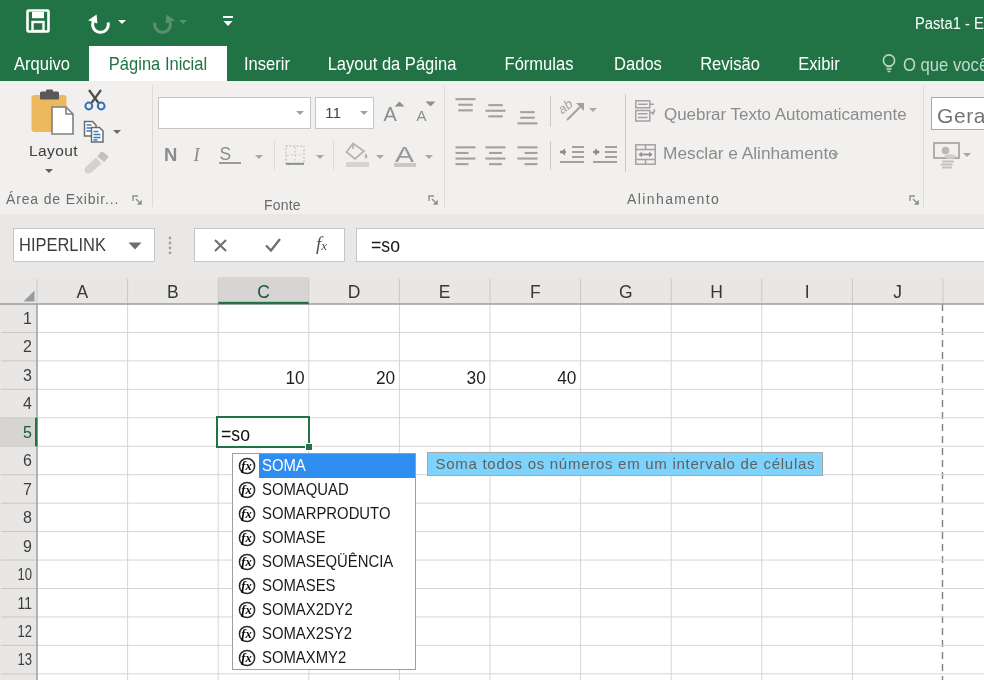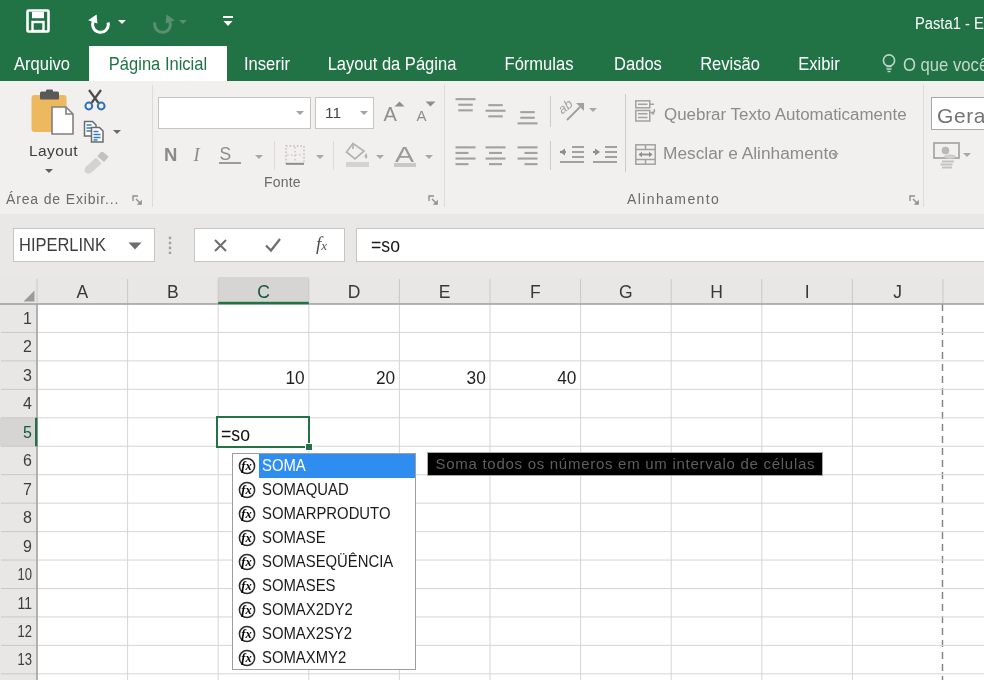--- a/index.html
+++ b/index.html
@@ -111,21 +111,21 @@
 <svg class="abs" style="left:344px;top:142px;" width="27" height="21" viewBox="0 0 27 21">
 <path d="M9 1.5 L20 9 L11 17 L2.5 10 Z" fill="none" stroke="#b4b3b2" stroke-width="1.7"></path>
 <path d="M9 1.5 L9 7" stroke="#b4b3b2" stroke-width="1.7"></path>
 <path d="M22 11 q2.8 4.2 0 5.8 q-2.8 -1.6 0 -5.8 z" fill="#b4b3b2"></path>
 </svg>
 <div class="abs" style="left:345.5px;top:162px;width:23.5px;height:4.5px;background:#d4d3d2;"></div>
 <div class="abs tri-d" style="left:376px;top:154.5px;"></div>
 <div class="abs sqz" style="left:394.5px;top:143.6px;font-size:22px;color:#9a9a9a;transform:scaleX(1.3);">A</div>
 <div class="abs" style="left:393.5px;top:162.9px;width:22.5px;height:4.4px;background:#c9c8c7;"></div>
 <div class="abs tri-d" style="left:425px;top:154.5px;"></div>
-<div class="abs lbl" style="left:264px;top:174px;letter-spacing:0.2px;">Fonte</div>
+<div class="abs lbl" style="left:264px;top:197px;letter-spacing:0.2px;">Fonte</div>
 <svg class="abs" style="left:428px;top:194.5px;" width="11" height="11" viewBox="0 0 11 11">
 <path d="M1 6 V1 H6" stroke="#8f8f8f" stroke-width="1.4" fill="none"></path>
 <path d="M4 4 L8 8" stroke="#8f8f8f" stroke-width="1.4"></path>
 <path d="M9.8 4.8 V9.8 H4.8 Z" fill="#8f8f8f"></path>
 </svg>
 <svg class="abs" style="left:455.0px;top:98px;" width="21" height="17" viewBox="0 0 21 16.799999999999997">
     <path d="M0.5 1.05 H20.5" stroke="#a2a1a0" stroke-width="2.1"></path>
     <path d="M3.25 6.6499999999999995 H17.75" stroke="#a2a1a0" stroke-width="2.1"></path>
     <path d="M3.25 12.25 H17.75" stroke="#a2a1a0" stroke-width="2.1"></path>
   </svg>
@@ -381,13 +381,13 @@
 <div style="position:absolute;left:28.5px;top:2.4px;font-size:16.5px;line-height:1.15;color:#1a1a1a;white-space:nowrap;transform:scaleX(0.9);transform-origin:0 50%;">SOMAX2SY2</div>
 </div>
 <div style="position:relative;height:24px;">
 <svg style="position:absolute;left:5px;top:3px;" width="18" height="18" viewBox="0 0 18 18">
 <circle cx="9" cy="9" r="7.6" fill="#fff" stroke="#2b2b2b" stroke-width="1.5"></circle>
 <text x="8.5" y="13.2" text-anchor="middle" font-size="12.5" font-style="italic" font-weight="600" font-family="Liberation Serif,serif" fill="#000">fx</text>
 </svg>
 <div style="position:absolute;left:28.5px;top:2.4px;font-size:16.5px;line-height:1.15;color:#1a1a1a;white-space:nowrap;transform:scaleX(0.9);transform-origin:0 50%;">SOMAXMY2</div>
 </div>
 </div>
-<div class="abs" style="left:426.5px;top:174.5px;width:396px;height:24px;background:#000000;border:1px solid #a9a8a7;box-sizing:border-box;font-size:15px;letter-spacing:0.72px;color:#5f5f5f;line-height:22px;padding-left:8px;white-space:nowrap;overflow:hidden;">Soma todos os números em um intervalo de células</div>
+<div class="abs" style="left:426.5px;top:174.5px;width:396px;height:24px;background:#7dd3fc;border:1px solid #a9a8a7;box-sizing:border-box;font-size:15px;letter-spacing:0.72px;color:#5f5f5f;line-height:22px;padding-left:8px;white-space:nowrap;overflow:hidden;">Soma todos os números em um intervalo de células</div>
 </div>
 </body></html>

